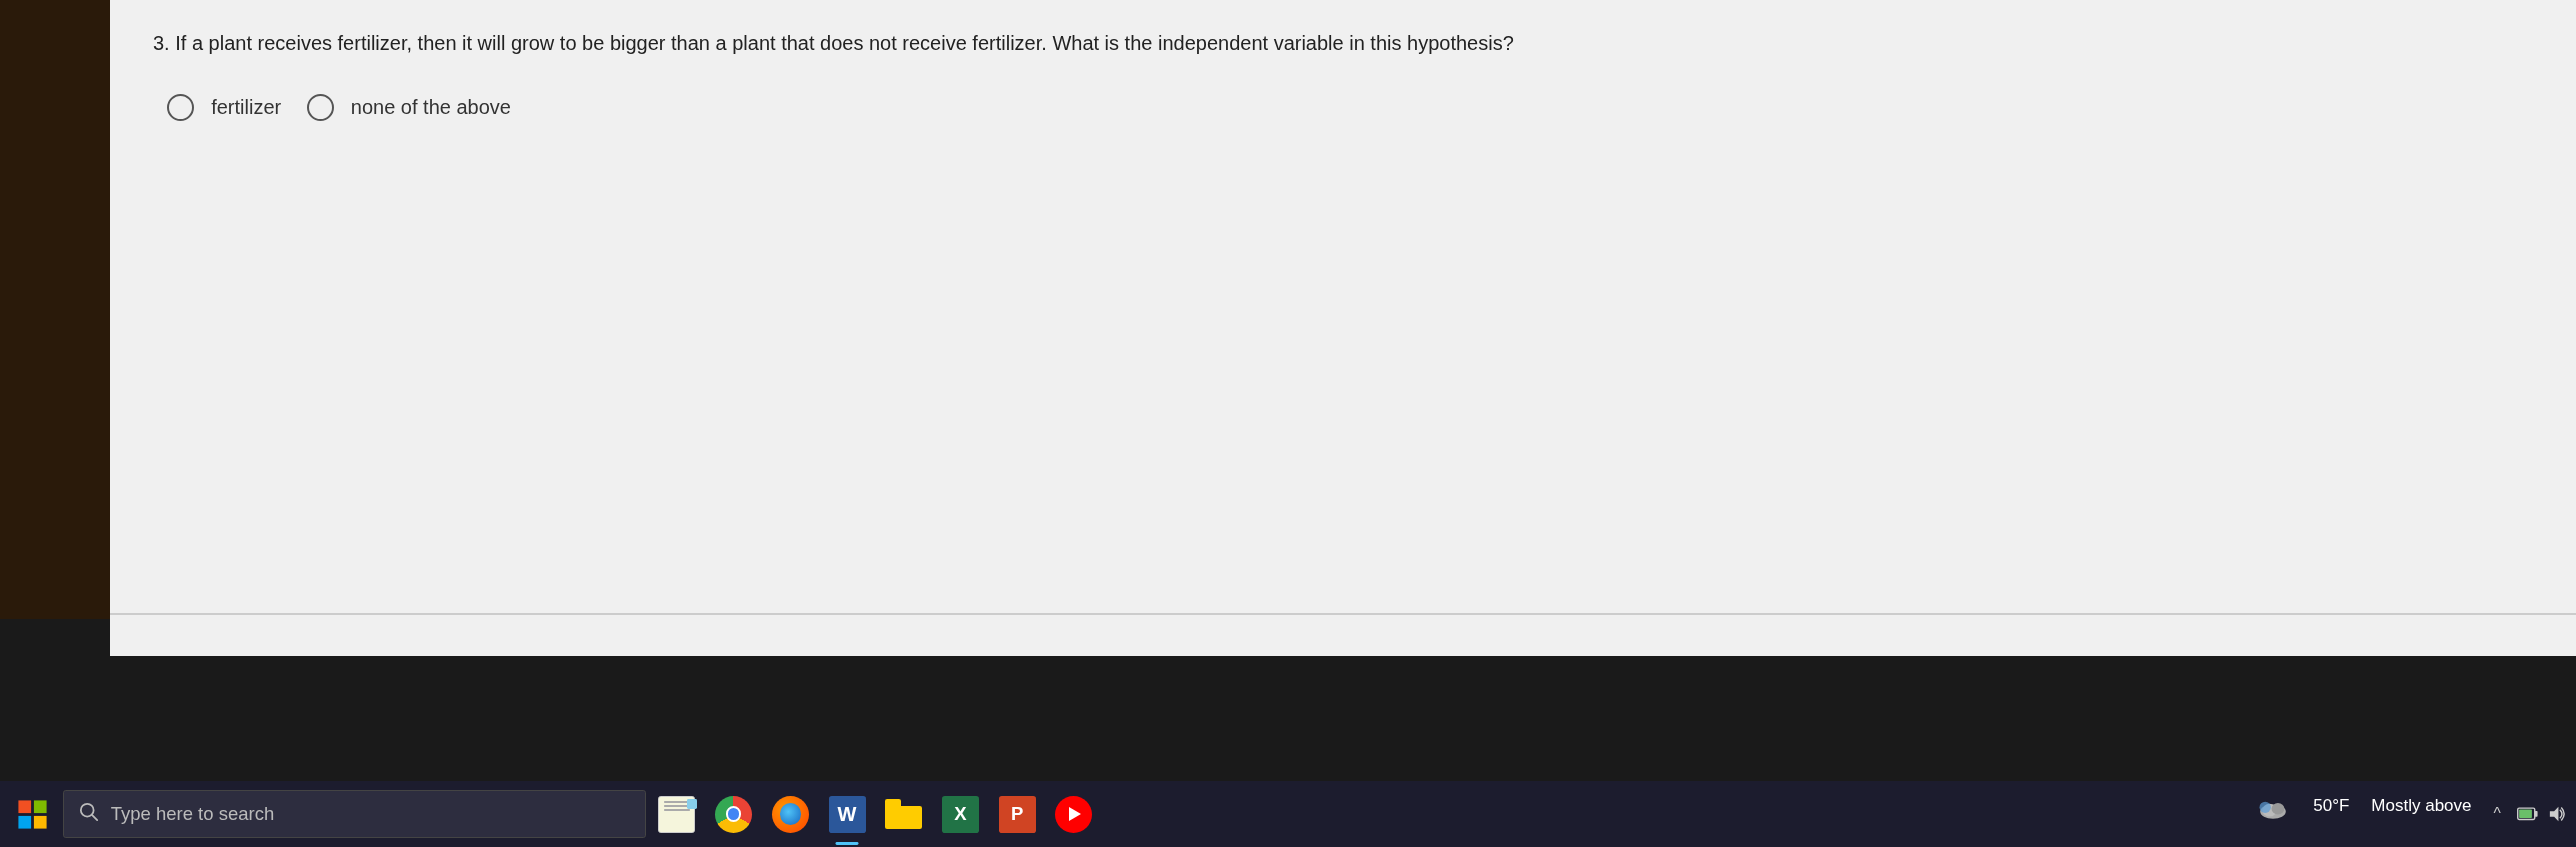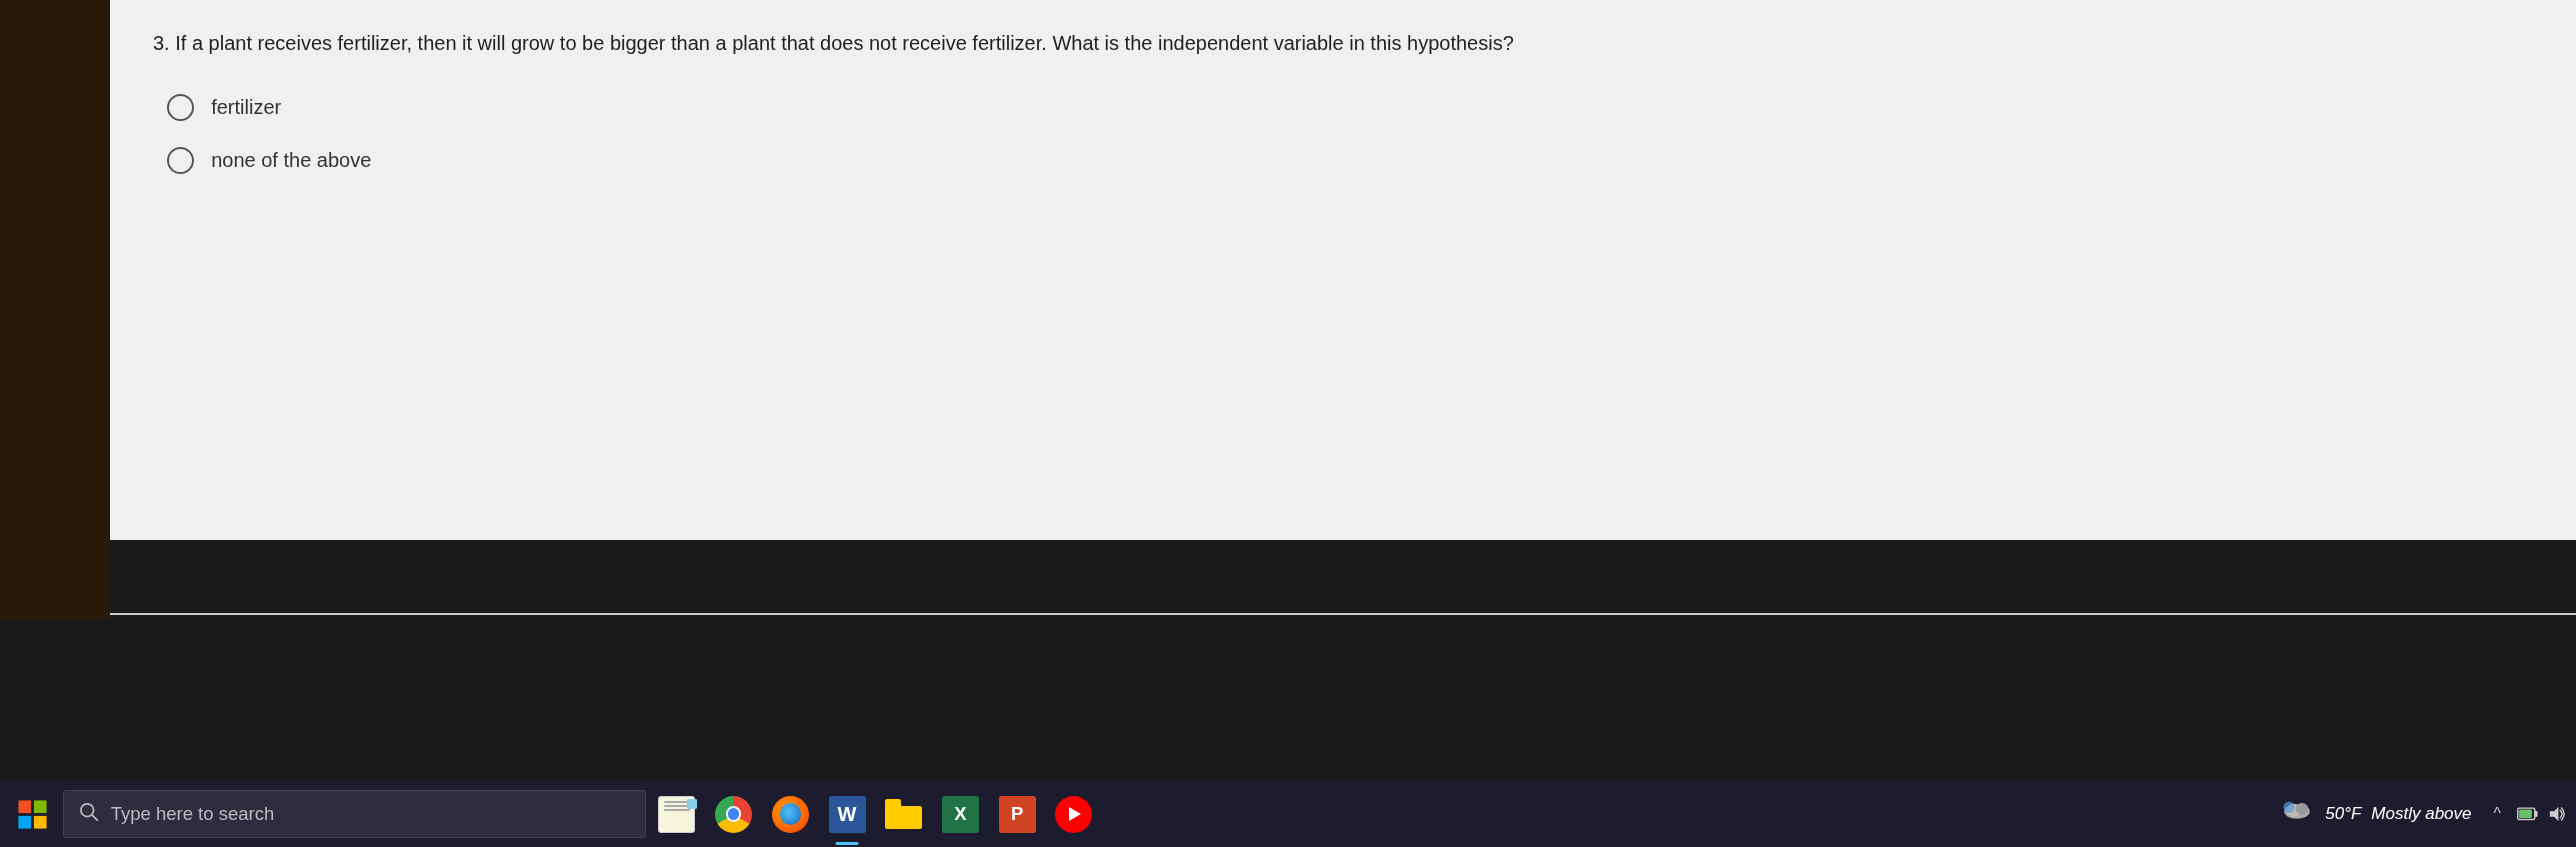--- a/index.html
+++ b/index.html
@@ -23,37 +23,36 @@
       height: 619px;
       background: #2a1a0a;
     }
 
     
     .main-content {
       position: absolute;
       left: 110px;
       top: 0;
       right: 0;
-      height: 540px;
+      height: 656px;
       background: #f0f0f0;
       padding: 28.4px 43px;
     }
 
     .question-text {
       font-size: 20px;
       color: #222;
       line-height: 1.5;
       margin-bottom: 36px;
       font-weight: 400;
     }
 
     .options-list {
       list-style: none;
       display: flex;
-      flex-direction: column;
       gap: 25.6px;
       margin-left: 14.2px;
     }
 
     .option-item {
       display: flex;
       align-items: center;
       gap: 17px;
       cursor: pointer;
     }
@@ -380,21 +379,21 @@
   </div>
 
   <div class="taskbar-app">
     <div style="width:37px;height:37px;border-radius:50%;background:#ff0000;display:flex;align-items:center;justify-content:center;">
       <div style="border-left:12.8px solid white;border-top:7.8px solid transparent;border-bottom:7.8px solid transparent;margin-left:2.8px;"></div>
     </div>
   </div>
 
   <div class="taskbar-right">
 
-    <div style="display:flex;align-items:center;gap:10px;font-style:italic;">
+    <div style="display:flex;gap:22px;">
       <div style="position:relative;width:36px;height:36px;">
         
         <svg width="36" height="28.4" viewBox="0 0 50 40" fill="none">
           <ellipse cx="25" cy="22" rx="18" ry="10" fill="#aaa"></ellipse>
           <ellipse cx="20" cy="20" rx="10" ry="9" fill="#bbb"></ellipse>
           <ellipse cx="32" cy="18" rx="9" ry="8" fill="#999"></ellipse>
           <circle cx="14" cy="16" r="8" fill="#5b9bd5" opacity="0.7"></circle>
         </svg>
       </div>
       <span class="weather-text">50°F</span>

